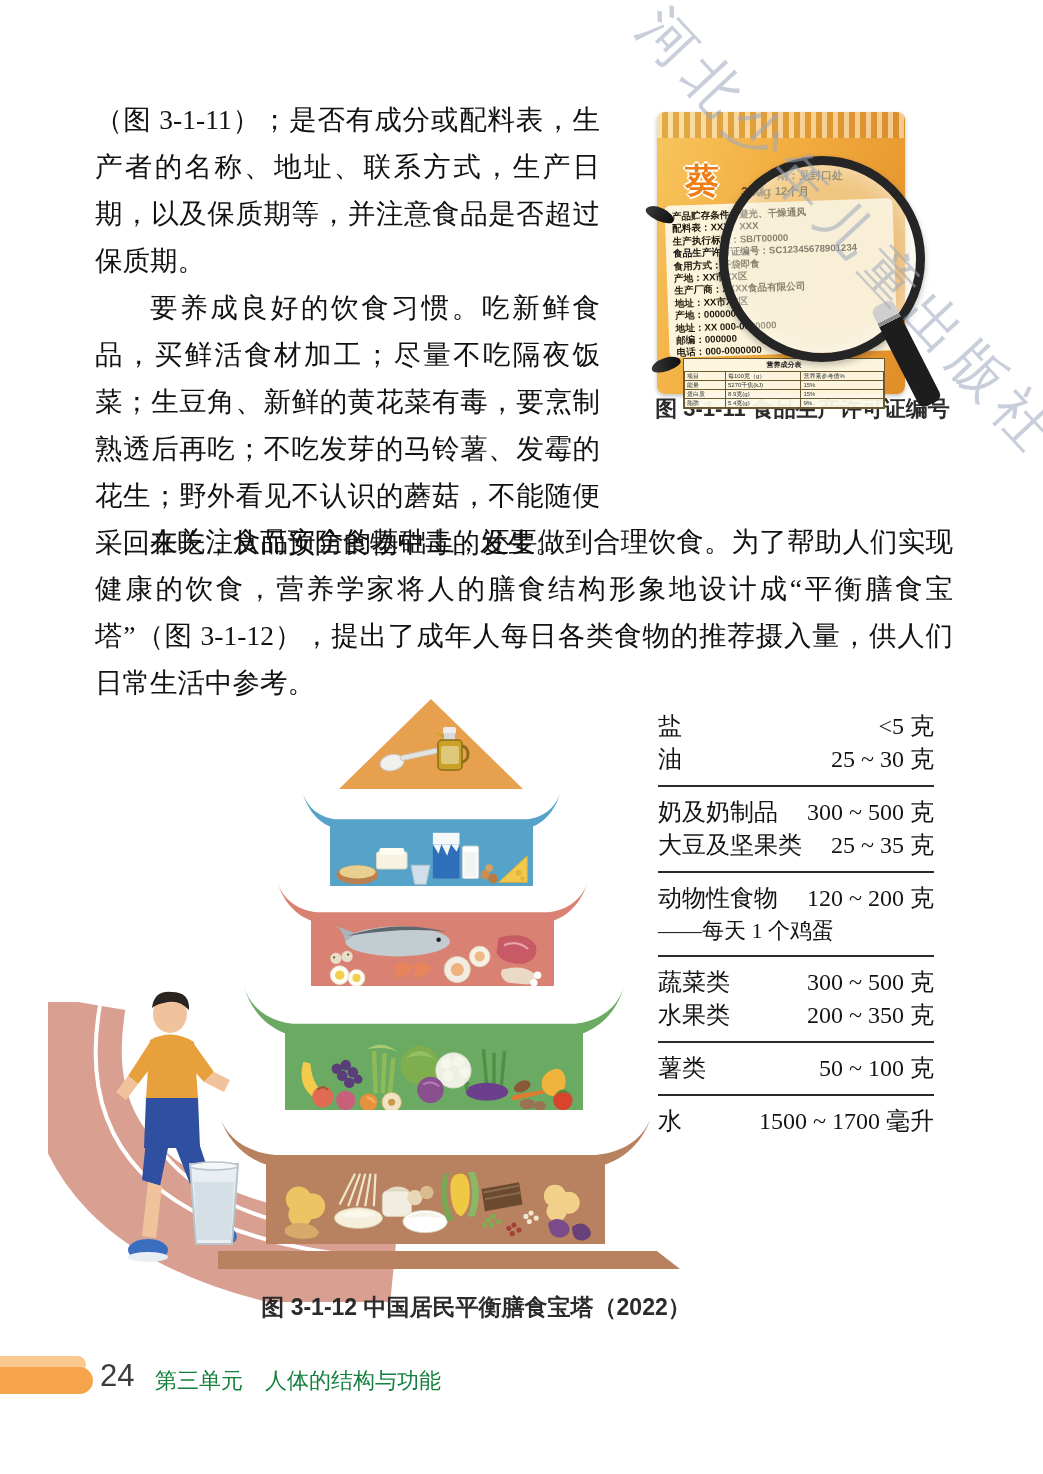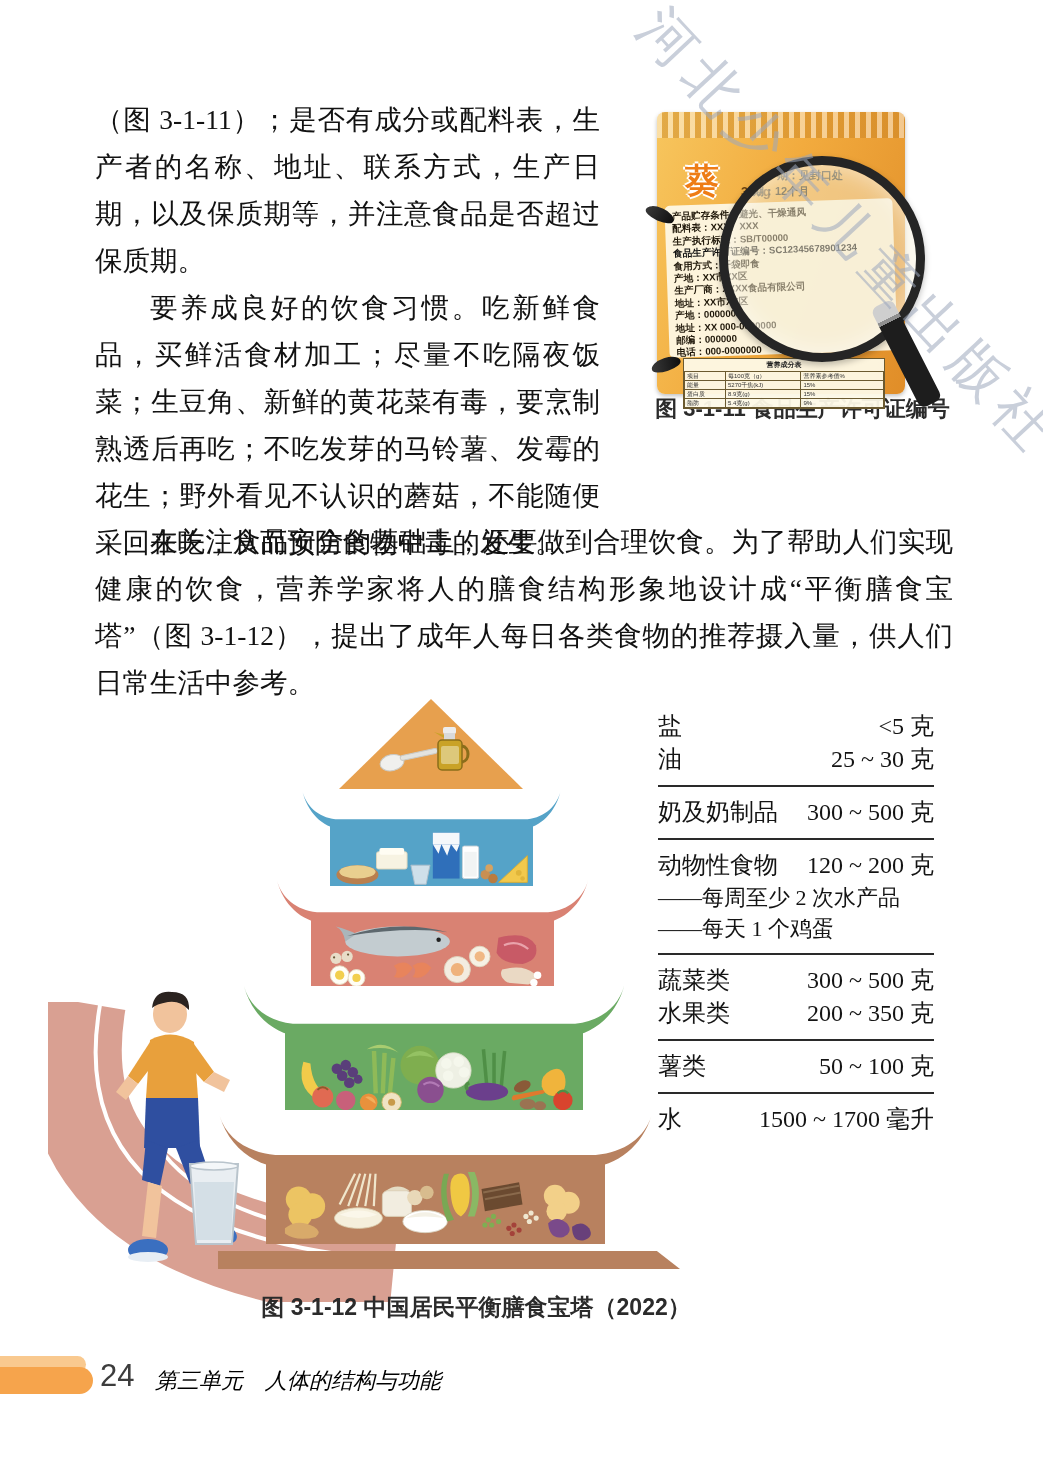--- a/index.html
+++ b/index.html
@@ -70,21 +70,21 @@
   
   .diet{position:absolute;left:658px;top:710px;width:276px;font-size:24px;color:#141414;z-index:4;}
   .diet .row{display:flex;justify-content:space-between;align-items:baseline;line-height:33px;white-space:nowrap;}
   .diet .row .val{margin-left:auto;}
   .diet .note{font-size:22px;line-height:31px;white-space:nowrap;}
   .diet .div{border-top:2px solid #2a2a2a;margin:9px 0;}
   .foot-tab-light{position:absolute;left:0;top:1356px;width:86px;height:17px;background:#f9c98f;border-radius:0 9px 9px 0;}
   .foot-tab{position:absolute;left:0;top:1367px;width:93px;height:27px;background:#f6a44c;border-radius:0 14px 14px 0;}
   .foot-num{position:absolute;left:100px;top:1358px;font-size:31px;color:#3d3d3d;
     font-family:"Liberation Sans","DejaVu Sans",sans-serif;}
-  .foot-unit{position:absolute;left:155px;top:1366px;font-size:22px;font-style:italic;color:#000000;}
+  .foot-unit{position:absolute;left:155px;top:1366px;font-size:22px;color:#15803d;}
 </style>
 </head>
 <body>
 
 <div class="page">
 
   <div class="watermark">河北少年儿童出版社</div>
 
   <div class="para p1">
     <div>（图 3-1-11）；是否有成分或配料表，生产者的名称、地址、联系方式，生产日期，以及保质期等，并注意食品是否超过保质期。</div>
@@ -384,26 +384,29 @@
       </div>
       <div class="row">
         <span>油</span>
         <span class="val">25 ~ 30 克</span>
       </div>
       <div class="div"></div>
       <div class="row">
         <span>奶及奶制品</span>
         <span class="val">300 ~ 500 克</span>
       </div>
+      <div class="row">
+        <span>大豆及坚果类</span>
+        <span class="val">25 ~ 35 克</span>
+      </div>
       <div class="div"></div>
       <div class="row">
         <span>动物性食物</span>
         <span class="val">120 ~ 200 克</span>
       </div>
-      <div class="note">——每周至少 2 次水产品</div>
       <div class="note">——每天 1 个鸡蛋</div>
       <div class="div"></div>
       <div class="row">
         <span>蔬菜类</span>
         <span class="val">300 ~ 500 克</span>
       </div>
       <div class="row">
         <span>水果类</span>
         <span class="val">200 ~ 350 克</span>
       </div>

